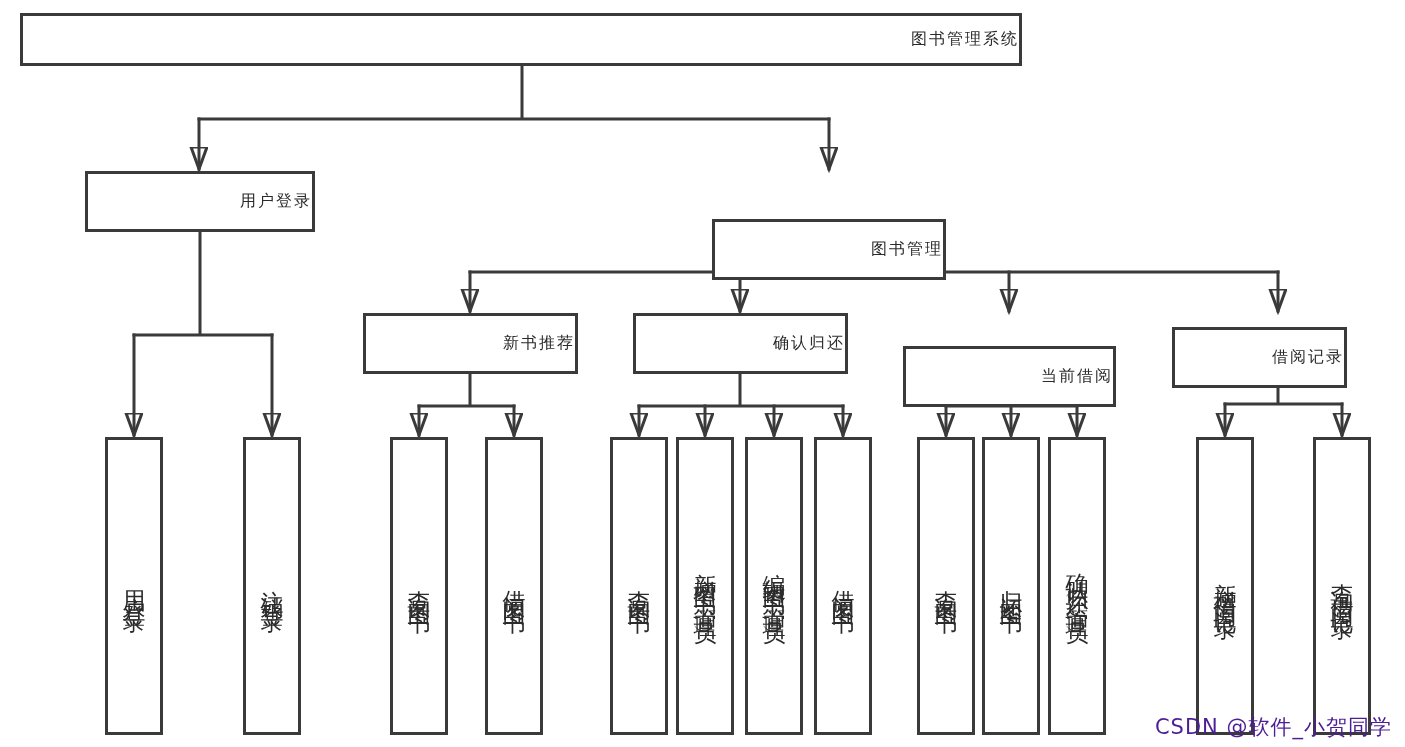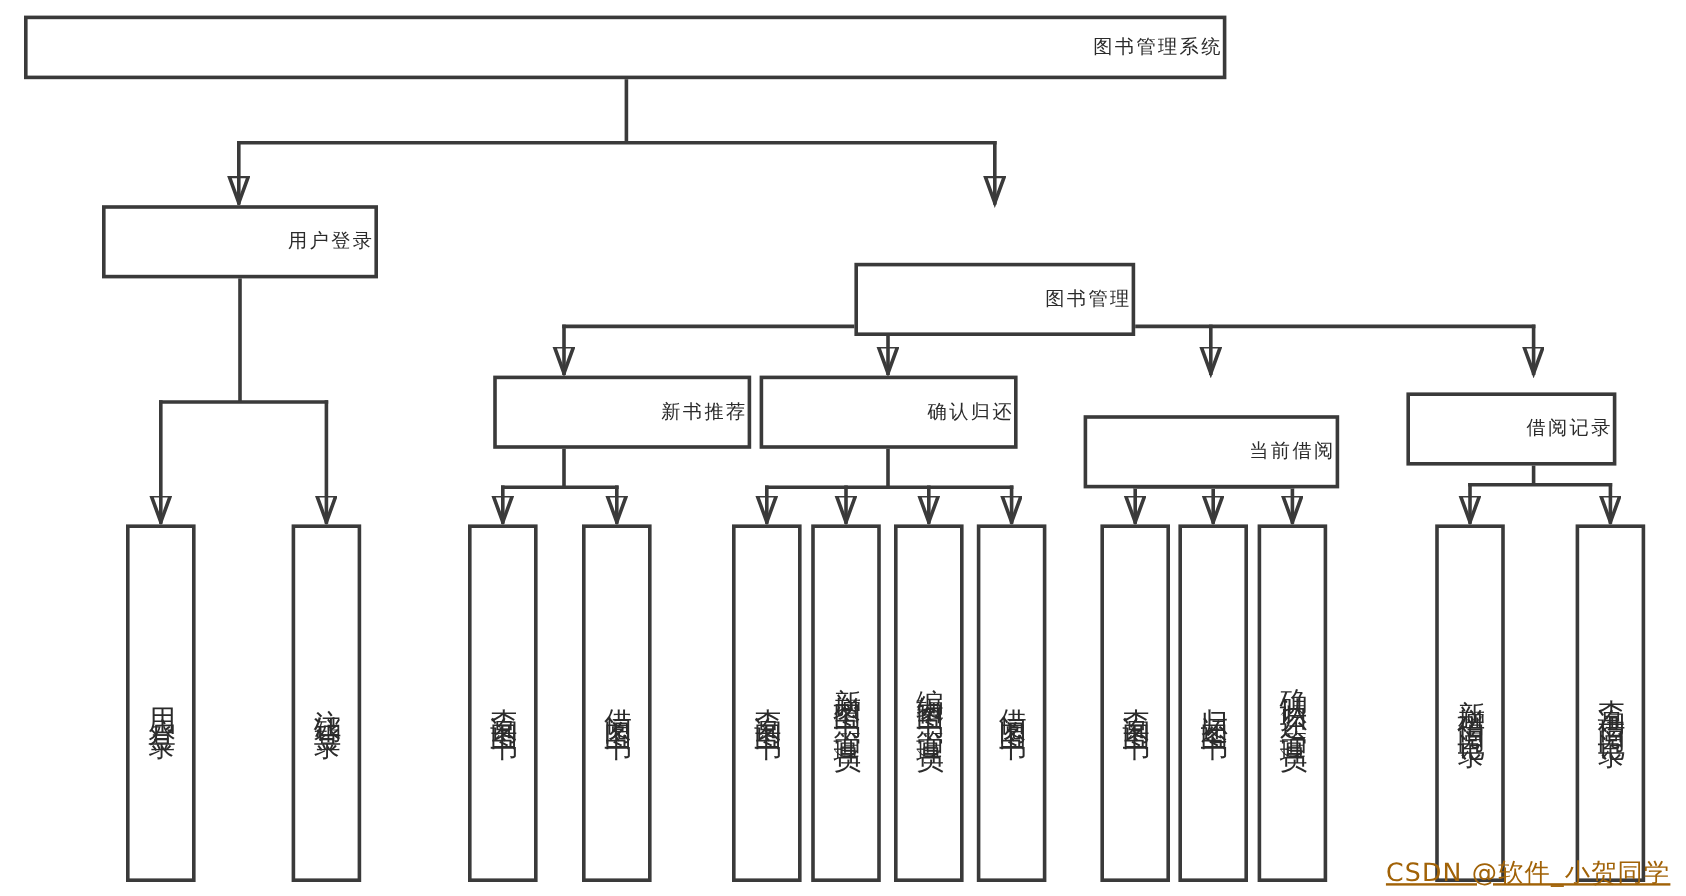--- a/index.html
+++ b/index.html
@@ -19,21 +19,21 @@
   .hnode{font-size:16px;letter-spacing:2px;white-space:nowrap;justify-content:flex-end;}
   .vnode span{
     writing-mode:vertical-rl;text-orientation:mixed;
     font-size:23px;letter-spacing:7px;line-height:1;white-space:nowrap;
   }
 
   
   #root          {left:20px;  top:13px;  width:1002px; height:53px;}
   #n-user-login  {left:85px;  top:171px; width:230px;  height:61px;}
   #n-book-mgmt   {left:712px; top:171px; width:234px;  height:61px;margin-top:48px;}
-  #n-new-books   {left:363px; top:313px; width:215px;  height:61px;margin-left:48px;}
+  #n-new-books   {left:363px; top:313px; width:215px;  height:61px;}
   #n-book-borrow {left:633px; top:313px; width:215px;  height:61px;}
   #n-cur-borrow  {left:903px; top:313px; width:213px;  height:61px;margin-top:33px;}
   #n-records     {left:1172px;top:327px; width:175px;  height:61px;padding-left:20px;}
 
   .leaf{top:437px;width:58px;height:298px;}
   #l-login    {left:105px;}
   #l-logout   {left:243px;}
   #l-nb-query {left:390px;}
   #l-nb-borrow{left:485px;}
   #l-bb-query {left:610px;}
@@ -41,21 +41,21 @@
   #l-bb-edit  {left:745px;}
   #l-bb-borrow{left:814px;}
   #l-cb-query {left:917px;}
   #l-cb-return{left:982px;}
   #l-cb-confirm{left:1048px;}
   #l-br-add   {left:1196px;}
   #l-br-query {left:1313px;}
 
   .watermark{
     position:absolute;right:13px;bottom:6px;z-index:2;
-    font-size:21px;color:#a16207;letter-spacing:1px;white-space:nowrap;text-decoration:underline;
+    font-size:21px;color:#4c1d95;letter-spacing:1px;white-space:nowrap;
   }
 </style>
 </head>
 <body>
 
 <div class="canvas">
 
   <svg class="wires" width="1405" height="747" viewBox="0 0 1405 747">
     <defs>
       <marker id="arrow" orient="auto" markerUnits="userSpaceOnUse" markerWidth="26" markerHeight="20" refX="22" refY="9">

